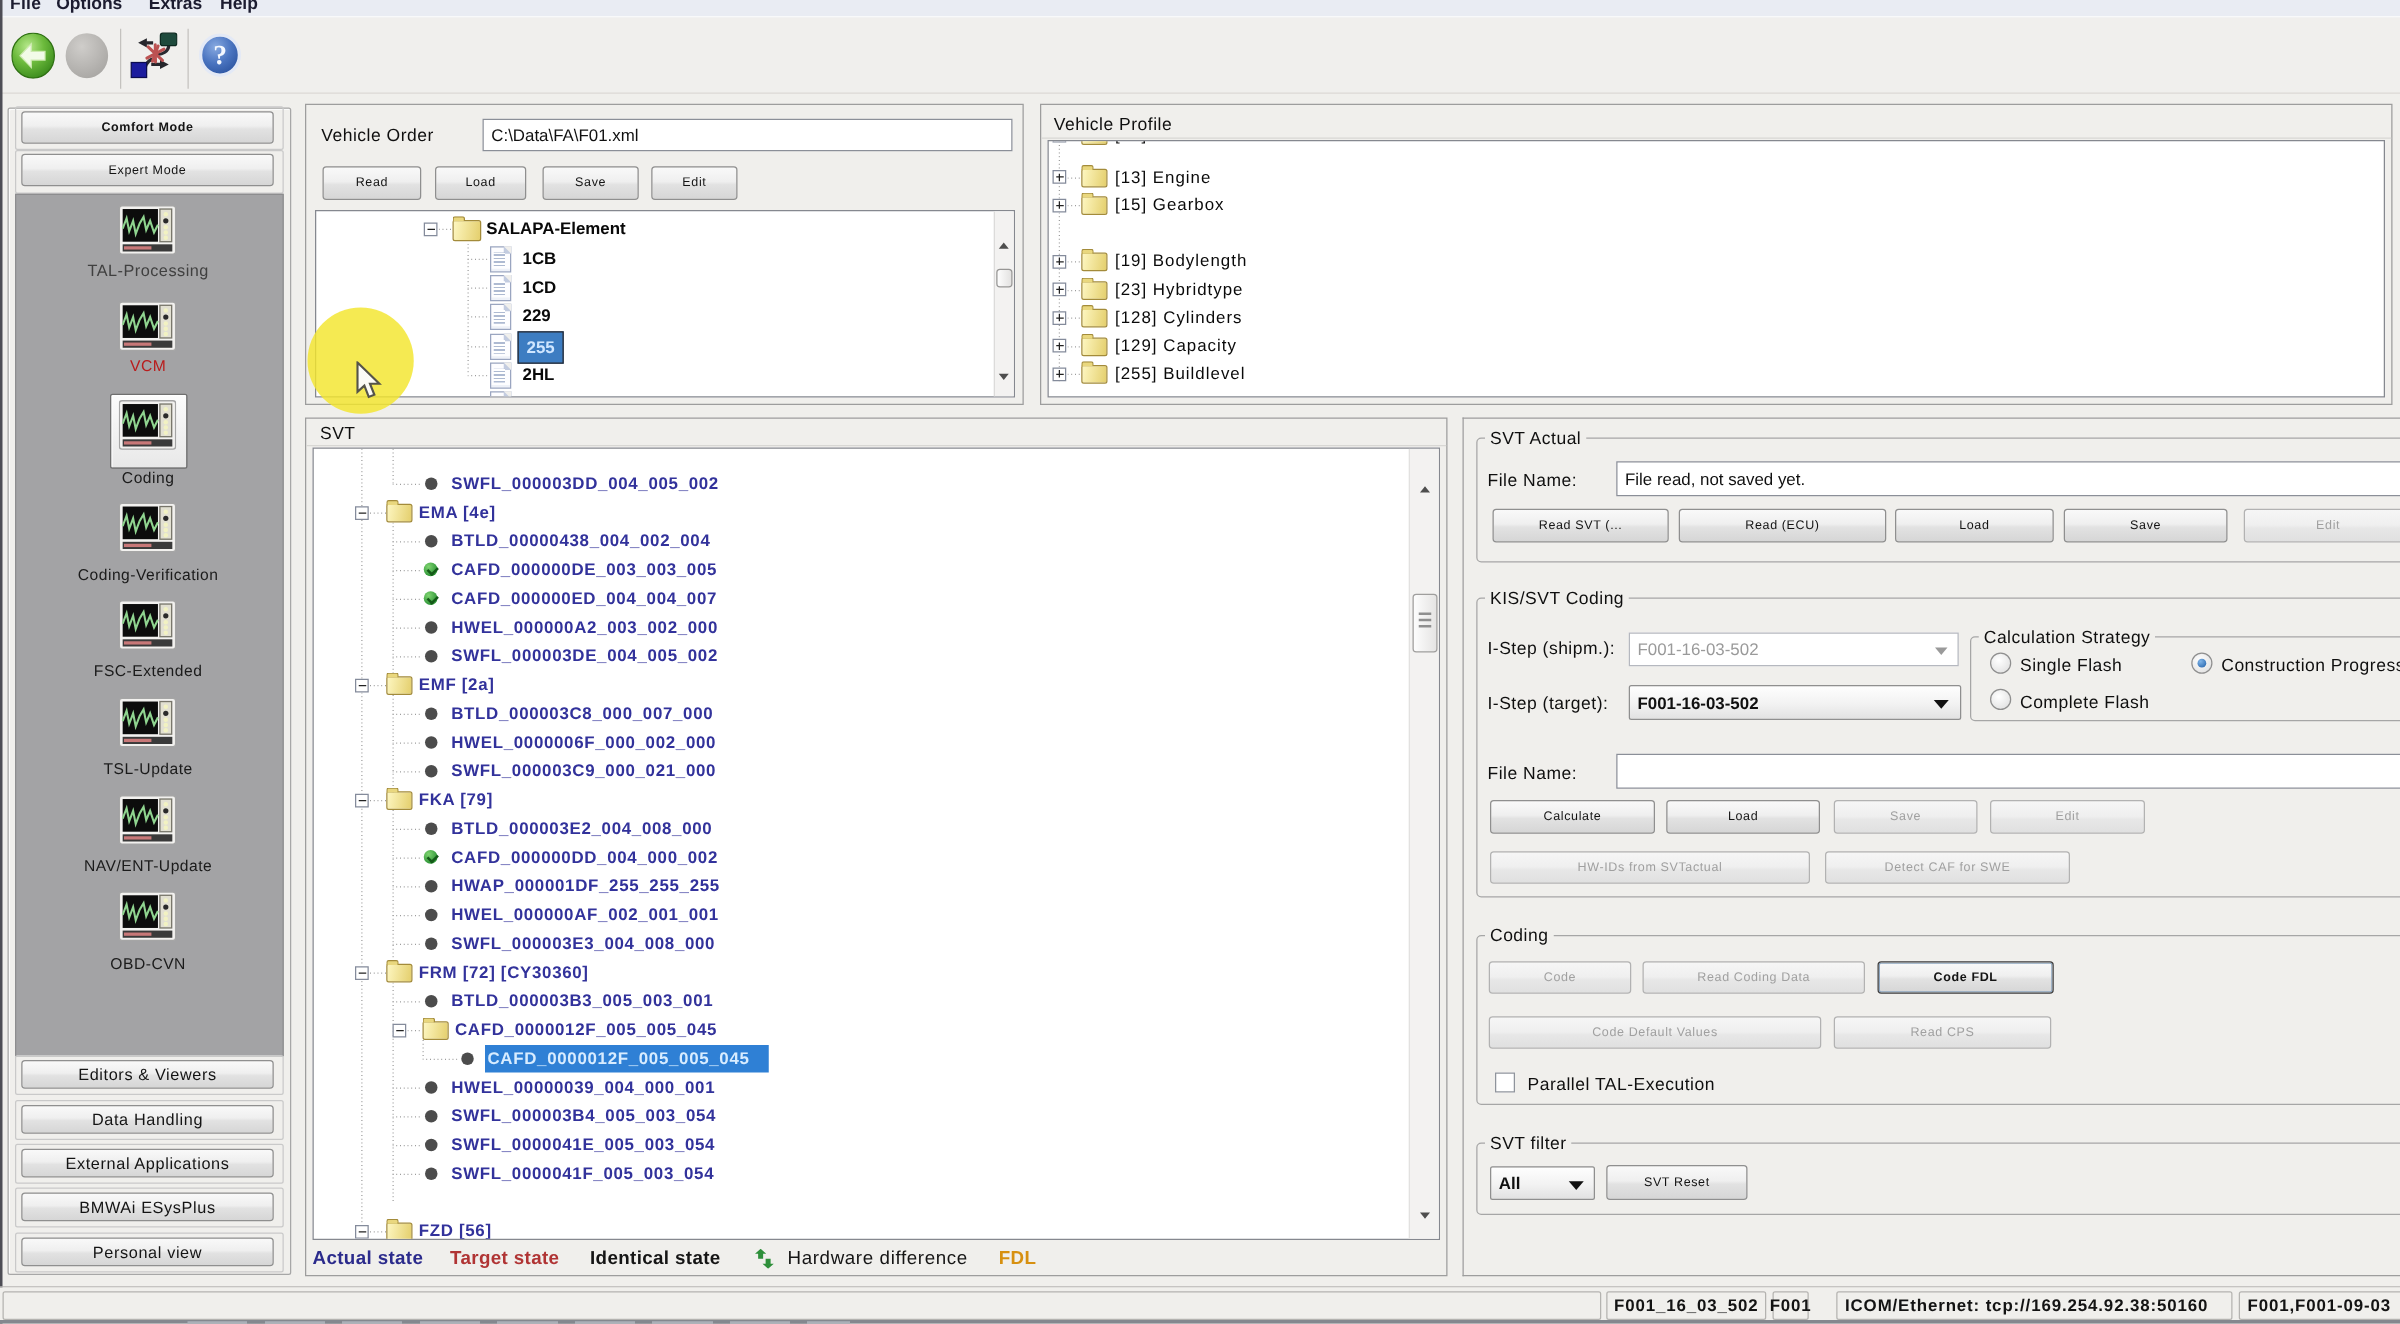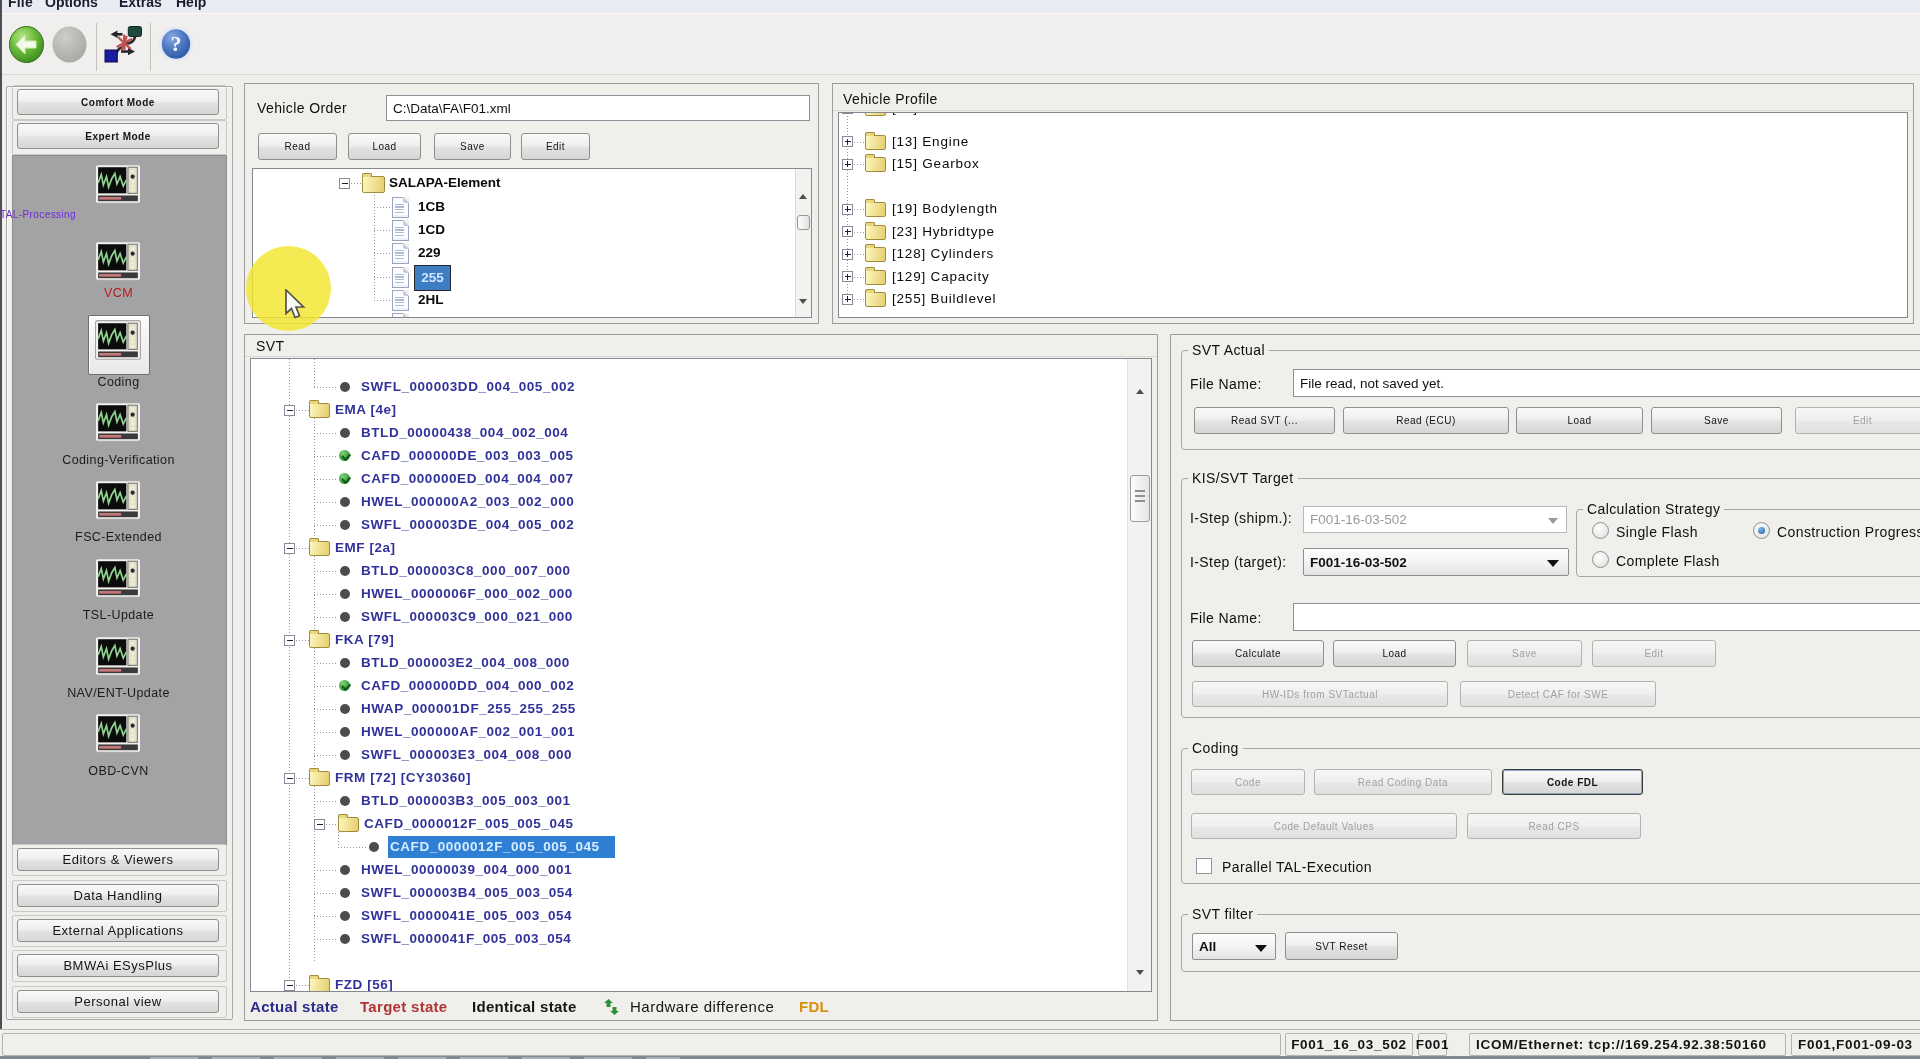--- a/index.html
+++ b/index.html
@@ -93,37 +93,37 @@
 <ellipse cx="17" cy="18" rx="15.5" ry="16" fill="url(#gb)" stroke="#e3e9f6" stroke-width="2.6"></ellipse>
 <text x="17" y="25" font-family="Liberation Serif,serif" font-size="22" font-weight="bold" fill="#f4f8ff" text-anchor="middle">?</text>
 </svg>
 
 <div class="a" style="left:0;top:0;width:2px;height:1059px;background:#4e4e56"></div>
 
 <div class="a" style="left:6px;top:86px;width:225px;height:932px;background:#f0efec;border:1px solid #a7a7a7;border-radius:2px;box-shadow:inset 1px 1px 0 #fbfbfb"></div>
 <div class="a" style="left:12px;top:85px;width:213px;height:33px;border:1px solid #c9c9c9;border-radius:2px"></div>
 <div class="btn" style="left:17px;top:89px;width:202px;height:26px;font-weight:600">Comfort Mode</div>
 <div class="a" style="left:12px;top:120px;width:213px;height:33px;border:1px solid #c9c9c9;border-radius:2px"></div>
-<div class="btn" style="left:17px;top:123px;width:202px;height:26px;font-weight:700">Expert Mode</div>
+<div class="btn" style="left:17px;top:123px;width:202px;height:26px;font-weight:400">Expert Mode</div>
 <div class="a" style="left:12px;top:155px;width:213px;height:688px;background:#a3a3a5;border:1px solid #8d8d8f"></div>
 <div id="icons">
 <svg class="scope" style="left:95px;top:164px" width="46" height="42" viewBox="0 0 44 40">
       <rect x="0.5" y="0.5" width="43" height="37" rx="2" fill="#f2f1ef" stroke="#a5a5a5"></rect>
       <rect x="3" y="3" width="27" height="25" fill="#0c0c0c"></rect>
       <polyline points="3,18 6,10 8,20 11,12 13,22 16,14 19,9 21,19 24,12 27,21 30,15" fill="none" stroke="#8fd48f" stroke-width="1.6"></polyline>
       <rect x="31.5" y="3" width="9" height="25" fill="#e2e0d2" stroke="#77756a" stroke-width="1"></rect>
       <circle cx="36" cy="7" r="1.7" fill="#f2f2c2"></circle>
       <circle cx="36" cy="12" r="2" fill="#2a2a2a"></circle>
       <circle cx="36" cy="17" r="1.7" fill="#f2f2c2"></circle>
       <circle cx="36" cy="21" r="1.7" fill="#f2f2c2"></circle>
       <circle cx="36" cy="25" r="1.7" fill="#f2f2c2"></circle>
       <rect x="3" y="30" width="38" height="5.5" fill="#3a3a3a"></rect>
       <rect x="4" y="31.5" width="21" height="2.5" fill="#c87878"></rect>
     </svg>
-<div class="lbl" style="left:0;top:209px;width:237px;color:#6d28d9;font-size:10px">TAL-Processing</div>
+<div class="lbl" style="left:0;top:209px;width:237px;text-align:center;color:#404040;font-size:13px">TAL-Processing</div>
 <svg class="scope" style="left:95px;top:241px" width="46" height="42" viewBox="0 0 44 40">
       <rect x="0.5" y="0.5" width="43" height="37" rx="2" fill="#f2f1ef" stroke="#a5a5a5"></rect>
       <rect x="3" y="3" width="27" height="25" fill="#0c0c0c"></rect>
       <polyline points="3,18 6,10 8,20 11,12 13,22 16,14 19,9 21,19 24,12 27,21 30,15" fill="none" stroke="#8fd48f" stroke-width="1.6"></polyline>
       <rect x="31.5" y="3" width="9" height="25" fill="#e2e0d2" stroke="#77756a" stroke-width="1"></rect>
       <circle cx="36" cy="7" r="1.7" fill="#f2f2c2"></circle>
       <circle cx="36" cy="12" r="2" fill="#2a2a2a"></circle>
       <circle cx="36" cy="17" r="1.7" fill="#f2f2c2"></circle>
       <circle cx="36" cy="21" r="1.7" fill="#f2f2c2"></circle>
       <circle cx="36" cy="25" r="1.7" fill="#f2f2c2"></circle>
@@ -506,21 +506,21 @@
 <div class="grp" style="left:1181px;top:350px;width:755px;height:100px"></div>
 <div class="glbl" style="left:1188px;top:343px">SVT Actual</div>
 <div class="lbl" style="left:1190px;top:376px">File Name:</div>
 <div class="tf" style="left:1293px;top:369px;width:637px;height:28px">File read, not saved yet.</div>
 <div class="btn" style="left:1194px;top:407px;width:141px;height:27px">Read SVT (...</div>
 <div class="btn" style="left:1343px;top:407px;width:166px;height:27px">Read (ECU)</div>
 <div class="btn" style="left:1516px;top:407px;width:127px;height:27px">Load</div>
 <div class="btn" style="left:1651px;top:407px;width:131px;height:27px">Save</div>
 <div class="btn dis" style="left:1795px;top:407px;width:135px;height:27px">Edit</div>
 <div class="grp" style="left:1181px;top:478px;width:755px;height:240px"></div>
-<div class="glbl" style="left:1188px;top:471px">KIS/SVT Target</div>
+<div class="glbl" style="left:1188px;top:471px">KIS/SVT Coding</div>
 <div class="lbl" style="left:1190px;top:510px">I-Step (shipm.):</div>
 <div class="tf" style="left:1303px;top:506px;width:264px;height:27px;border-color:#b5b8bf;color:#9a9a9a">F001-16-03-502<span style="position:absolute;right:8px;top:11px;width:0;height:0;border-left:5px solid transparent;border-right:5px solid transparent;border-top:6px solid #9a9a9a"></span></div>
 <div class="lbl" style="left:1190px;top:554px">I-Step (target):</div>
 <div class="combo" style="left:1303px;top:548px;width:266px;height:28px;font-weight:600">F001-16-03-502<span style="position:absolute;right:9px;top:11px;width:0;height:0;border-left:6px solid transparent;border-right:6px solid transparent;border-top:7px solid #111"></span></div>
 <div class="grp" style="left:1576px;top:509px;width:360px;height:68px"></div>
 <div class="glbl" style="left:1583px;top:502px">Calculation Strategy</div>
 <div class="radio" style="left:1592px;top:522px"></div>
 <div class="lbl" style="left:1616px;top:524px">Single Flash</div>
 <div class="radio" style="left:1592px;top:551px"></div>
 <div class="lbl" style="left:1616px;top:553px">Complete Flash</div>

